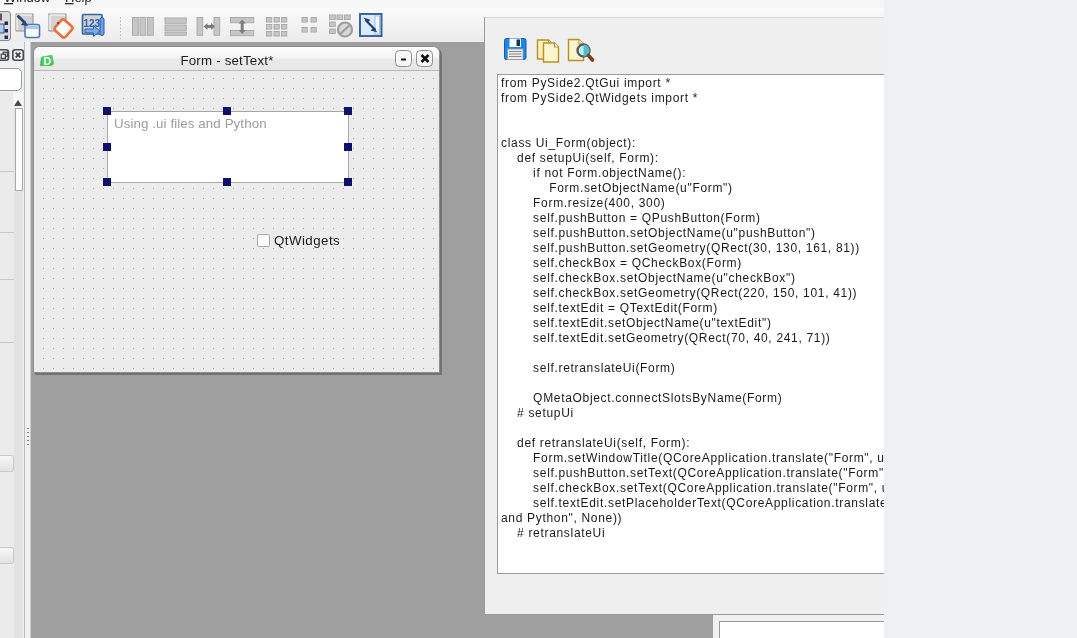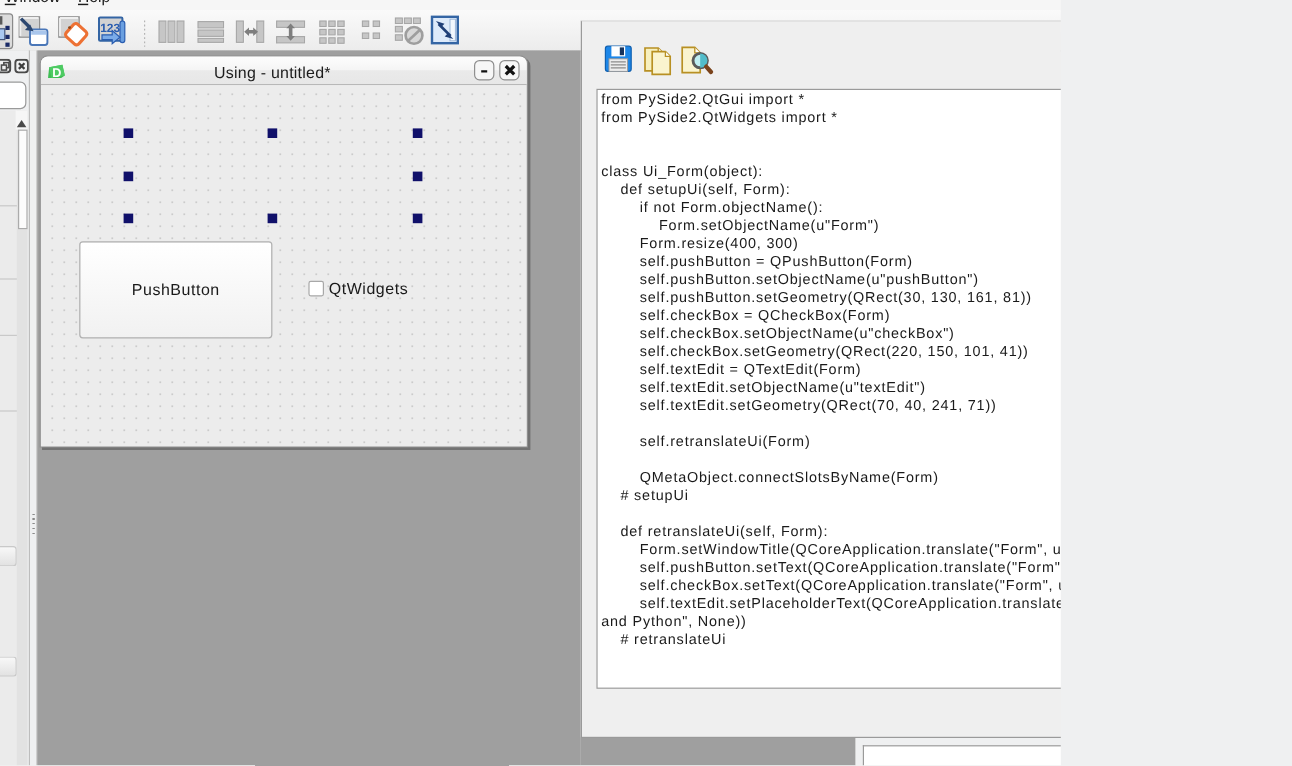--- a/index.html
+++ b/index.html
@@ -172,41 +172,43 @@
   <div class="abs" id="formwin" style="left:33px;top:46px;width:405px;height:325px;background:#ececec;border:1px solid #8e8e8e;border-radius:7px 7px 0 0;box-shadow:2px 2px 0 rgba(60,60,60,0.45);">
 
     <div class="abs" style="left:0;top:0;width:405px;height:23px;background:linear-gradient(#fdfdfd 0%,#f5f5f5 48%,#eaeaea 52%,#e7e7e7 100%);border-bottom:1px solid #b8b8b8;border-radius:6px 6px 0 0;"></div>
     <div class="abs" style="left:5px;top:6px;width:16px;height:13px;">
       <svg width="16" height="13">
         <path d="M2,3 L13,1 L15,10 L12,12 L1,12 Z" fill="#3fbd54"></path>
         <path d="M2,3 L13,1 L15,10 L4,12 Z" fill="#4ecb63"></path>
         <text x="4.6" y="11" font-family="Liberation Sans" font-size="10.5" font-weight="bold" fill="#ffffff">D</text>
       </svg>
     </div>
-    <div class="abs" style="left:0;top:6px;width:386px;text-align:center;font-size:13.3px;letter-spacing:0.2px;color:#1c1c1c;">Using - untitled*</div>
+    <div class="abs" style="left:0;top:6px;width:386px;text-align:center;font-size:13.3px;letter-spacing:0.2px;color:#1c1c1c;">Form - setText*</div>
     <svg class="abs" style="left:361px;top:3px;" width="42" height="19">
       <rect x="0.5" y="0.5" width="16" height="16" rx="4" fill="#f6f6f6" stroke="#8f8f8f"></rect>
       <rect x="21.5" y="0.5" width="16" height="16" rx="4" fill="#f6f6f6" stroke="#8f8f8f"></rect>
       <path d="M6,9.5 L11,9.5" stroke="#111" stroke-width="2"></path>
       <path d="M26.5,5 L33.5,12 M33.5,5 L26.5,12" stroke="#111" stroke-width="2.7"></path>
     </svg>
 
     <div class="abs" style="left:1px;top:24px;width:403px;height:300px;background-image:radial-gradient(circle at 0.5px 0.5px,#a2a2a2 0.55px,transparent 0.8px);background-size:10px 10px;background-position:8px 7px;"></div>
 
+    <div class="abs" style="left:73px;top:64px;width:240px;height:70px;background:#fff;border:1px solid #a8a8a8;">
+      <div class="abs" style="left:6px;top:4px;font-size:13.3px;letter-spacing:0.1px;color:#9b9b9b;">Using .ui files and Python</div>
+    </div>
 
     <div class="abs" style="left:69px;top:60px;width:8px;height:8px;background:#10106a;"></div>
     <div class="abs" style="left:189px;top:60px;width:8px;height:8px;background:#10106a;"></div>
     <div class="abs" style="left:310px;top:60px;width:8px;height:8px;background:#10106a;"></div>
     <div class="abs" style="left:69px;top:96px;width:8px;height:8px;background:#10106a;"></div>
     <div class="abs" style="left:310px;top:96px;width:8px;height:8px;background:#10106a;"></div>
     <div class="abs" style="left:69px;top:131px;width:8px;height:8px;background:#10106a;"></div>
     <div class="abs" style="left:189px;top:131px;width:8px;height:8px;background:#10106a;"></div>
     <div class="abs" style="left:310px;top:131px;width:8px;height:8px;background:#10106a;"></div>
 
-    <div class="abs" style="left:32px;top:154px;width:161px;height:81px;background:linear-gradient(#ffffff,#f1f1f1);border:1px solid #b0b0b0;border-radius:3px;box-sizing:border-box;text-align:center;line-height:79px;font-size:13.3px;letter-spacing:0.45px;color:#1a1a1a;">PushButton</div>
 
     <div class="abs" style="left:223px;top:187px;width:13px;height:13px;background:#fff;border:1px solid #a8a8a8;border-radius:2px;box-sizing:border-box;"></div>
     <div class="abs" style="left:240px;top:186px;font-size:13.3px;letter-spacing:0.45px;color:#1a1a1a;">QtWidgets</div>
   </div>
 
   <div class="abs" id="dialog" style="left:484px;top:17px;width:591px;height:598px;background:#efefef;border:1px solid #9a9a9a;border-top-color:#dadada;box-sizing:border-box;"></div>
   <svg class="abs" style="left:500px;top:36px;" width="100" height="28">
 
     <g transform="translate(-500,-36)">
       <rect x="504.5" y="38.5" width="21.5" height="21" rx="2" fill="#1c86e8" stroke="#1060b0"></rect>

